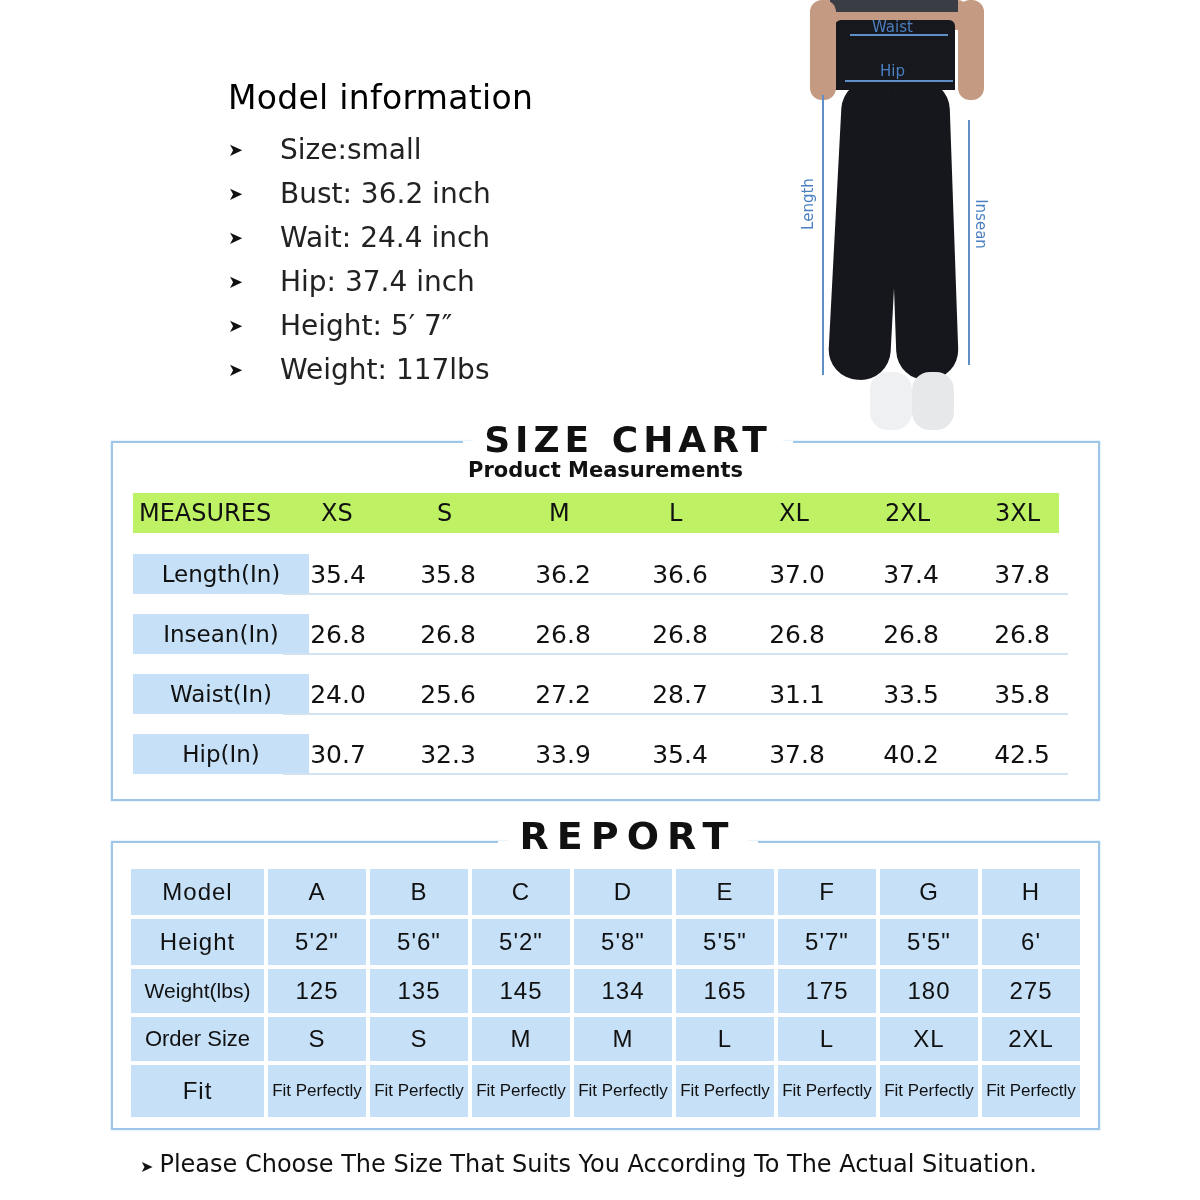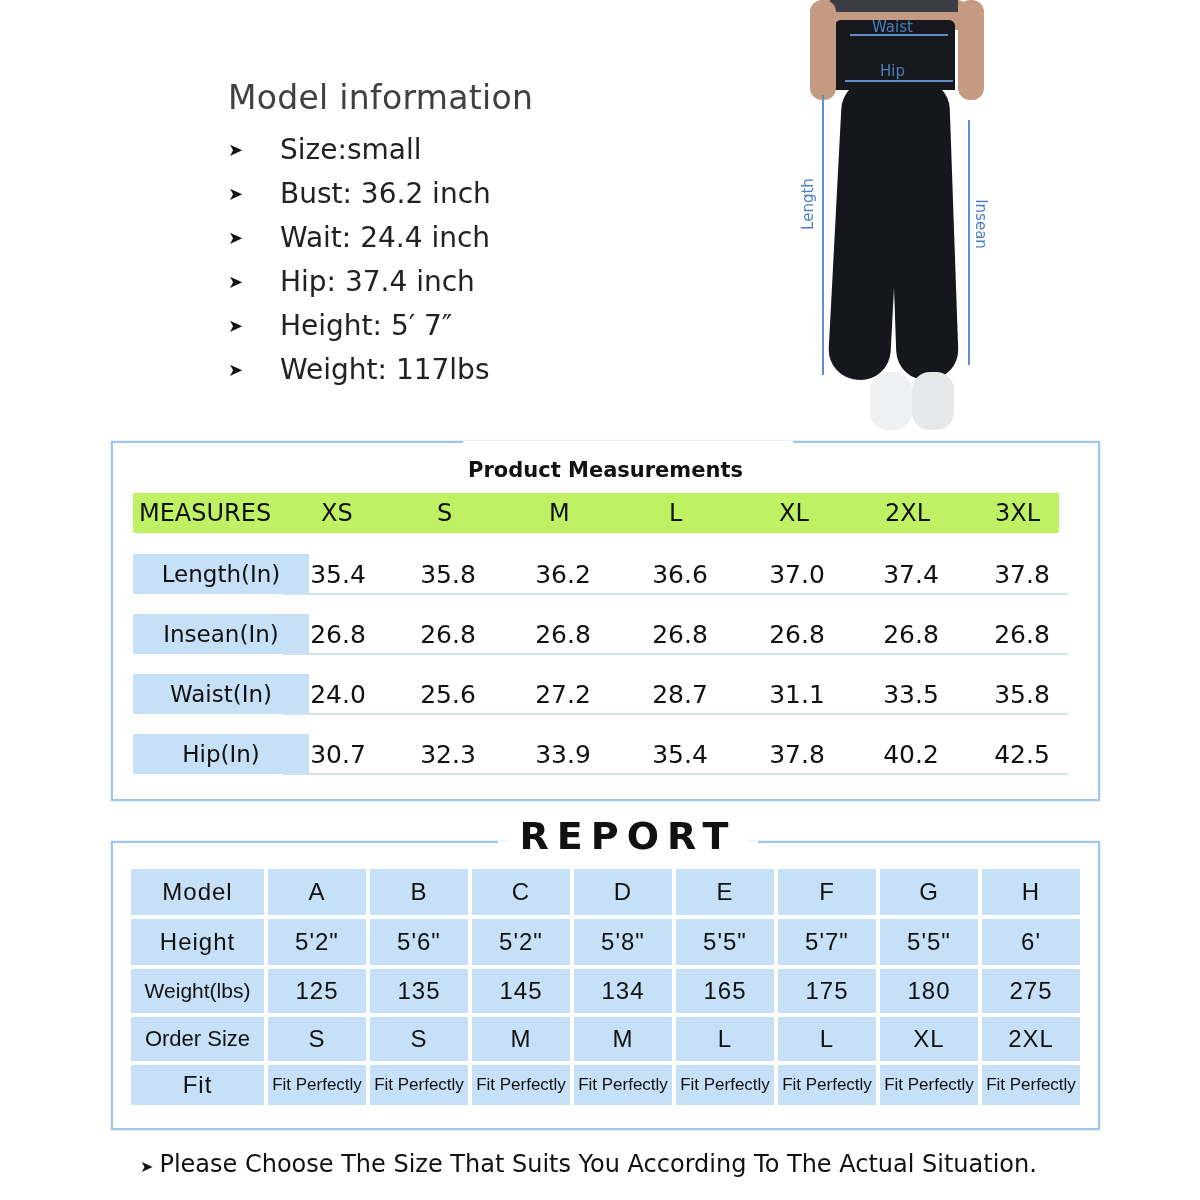--- a/index.html
+++ b/index.html
@@ -1,18 +1,18 @@
 <!DOCTYPE html>
 <html><head>
 <meta charset="utf-8">
 <style>
   html,body{margin:0;padding:0;background:#fff;}
   body{width:1200px;height:1200px;position:relative;overflow:hidden;font-family:"Liberation Sans",sans-serif;color:#111;}
   .model-info{position:absolute;left:228px;top:78px;}
-  .model-info h2{margin:0;font-family:"DejaVu Sans",sans-serif;font-weight:400;font-size:33px;color:#404040;letter-spacing:0.3px;}
+  .model-info h2{margin:0;font-family:"DejaVu Sans",sans-serif;font-weight:400;font-size:33px;color:#000000;letter-spacing:0.3px;}
   .model-info ul{list-style:none;margin:10px 0 0 0;padding:0;}
   .model-info li{display:flex;align-items:center;height:44px;font-family:"DejaVu Sans",sans-serif;font-size:28px;color:#222;}
   .model-info li .arr{width:52px;font-size:18px;color:#111;}
   .figure{position:absolute;left:790px;top:0;width:220px;height:440px;}
   .leg{position:absolute;background:#15171c;border-radius:30px;}
   .meas-line{position:absolute;background:#5e8fc8;}
   .meas-label{position:absolute;color:#4a7fc0;font-family:"DejaVu Sans",sans-serif;font-size:15px;}
   .box{position:absolute;left:111px;width:985px;border:2px solid #9ec6e8;border-top:none;box-shadow:0 0 2px #bcd8f0;}
   .box .topline{position:absolute;top:0;height:2px;background:#9ec6e8;}
   .box-title{position:absolute;font-family:"DejaVu Sans",sans-serif;font-weight:700;color:#111;background:#fff;text-align:center;}
@@ -77,20 +77,21 @@
   <div class="meas-label" style="left:90px;top:62px;">Hip</div>
   <div class="meas-line" style="left:32px;top:95px;width:2px;height:280px;"></div>
   <div class="meas-label" style="left:-8px;top:195px;transform:rotate(-90deg);">Length</div>
   <div class="meas-line" style="left:178px;top:120px;width:2px;height:245px;"></div>
   <div class="meas-label" style="left:166px;top:215px;transform:rotate(90deg);">Insean</div>
 </div>
 
 <div class="box" style="top:441px;height:358px;">
   <div class="topline" style="left:0;width:350px;"></div>
   <div class="topline" style="left:680px;right:0;"></div>
+  <div class="box-title" style="left:360px;top:-22px;width:310px;font-size:36px;letter-spacing:5px;">SIZE CHART</div>
   <div class="sc-sub" style="top:17px;">Product Measurements</div>
 
   <div class="sc-head" style="top:52px;">
     <span style="position:absolute;left:6px;">MEASURES</span>
     <span style="position:absolute;left:188px;">XS</span>
     <span style="position:absolute;left:304px;">S</span>
     <span style="position:absolute;left:416px;">M</span>
     <span style="position:absolute;left:536px;">L</span>
     <span style="position:absolute;left:646px;">XL</span>
     <span style="position:absolute;left:752px;">2XL</span>
@@ -190,21 +191,21 @@
       <td style="font-size:22px;letter-spacing:0;">Order Size</td>
       <td>S</td>
       <td>S</td>
       <td>M</td>
       <td>M</td>
       <td>L</td>
       <td>L</td>
       <td>XL</td>
       <td>2XL</td>
     </tr>
-    <tr style="height:40px;">
+    <tr style="height:52px;">
       <td>Fit</td>
       <td class="fit">Fit Perfectly</td>
       <td class="fit">Fit Perfectly</td>
       <td class="fit">Fit Perfectly</td>
       <td class="fit">Fit Perfectly</td>
       <td class="fit">Fit Perfectly</td>
       <td class="fit">Fit Perfectly</td>
       <td class="fit">Fit Perfectly</td>
       <td class="fit">Fit Perfectly</td>
     </tr>

